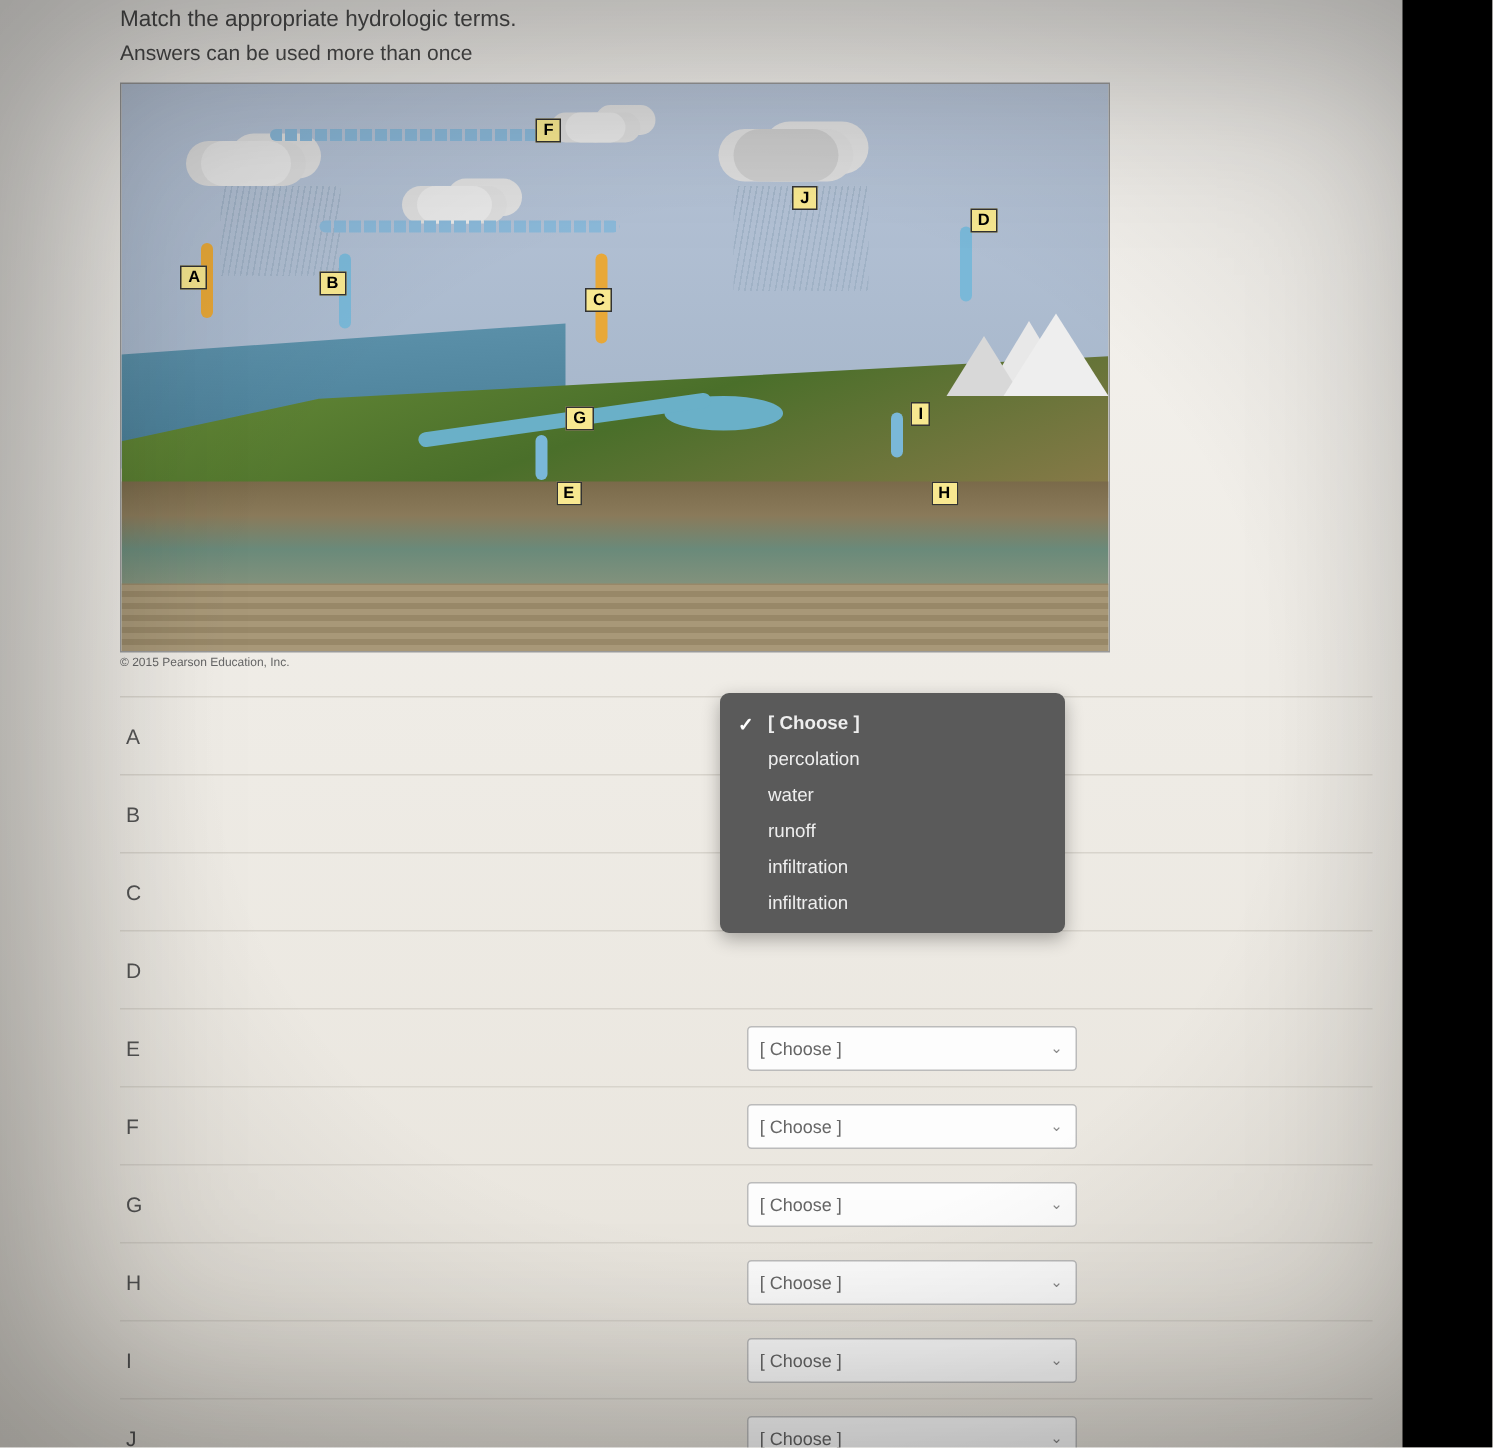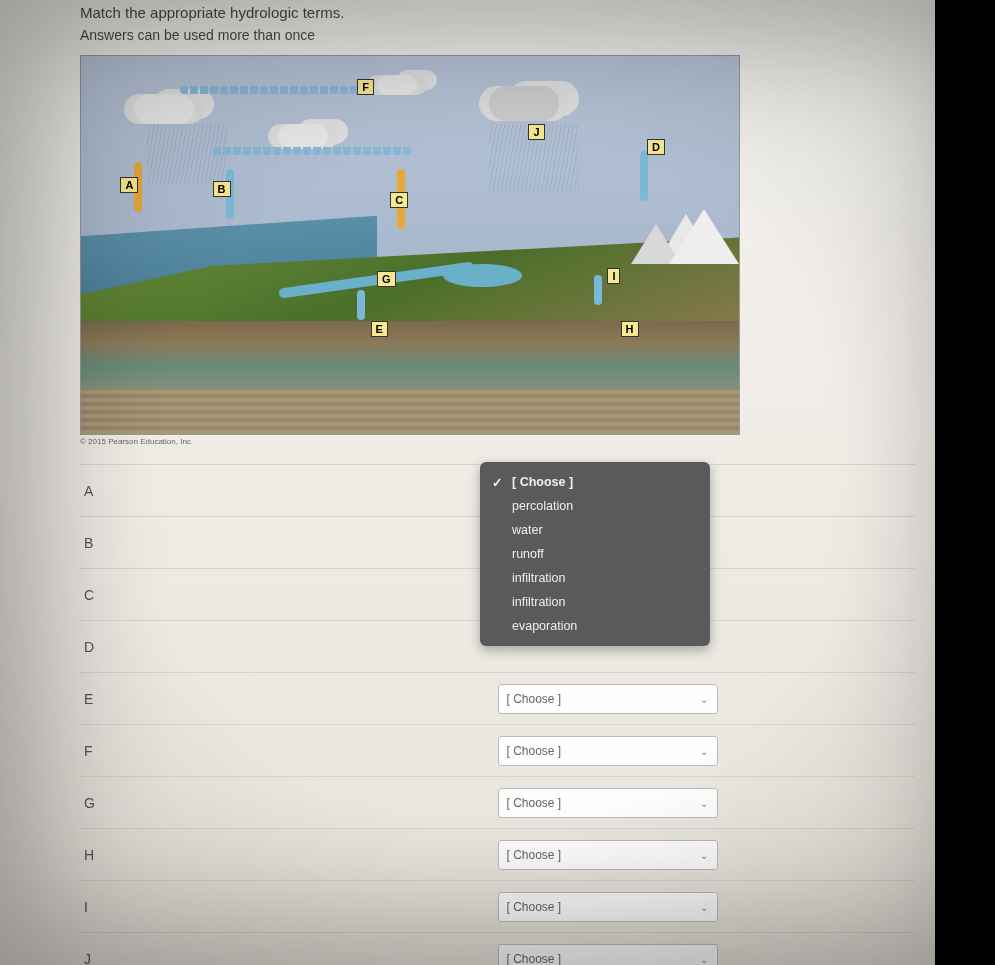--- a/index.html
+++ b/index.html
@@ -295,14 +295,13 @@
   </div>
 </div>
 
 <div class="dropdown-open">
   <div class="opt selected">[ Choose ]</div>
   <div class="opt">percolation</div>
   <div class="opt">water</div>
   <div class="opt">runoff</div>
   <div class="opt">infiltration</div>
   <div class="opt">infiltration</div>
-  <div class="opt">evaporation</div>
 </div>
 
 </body></html>

